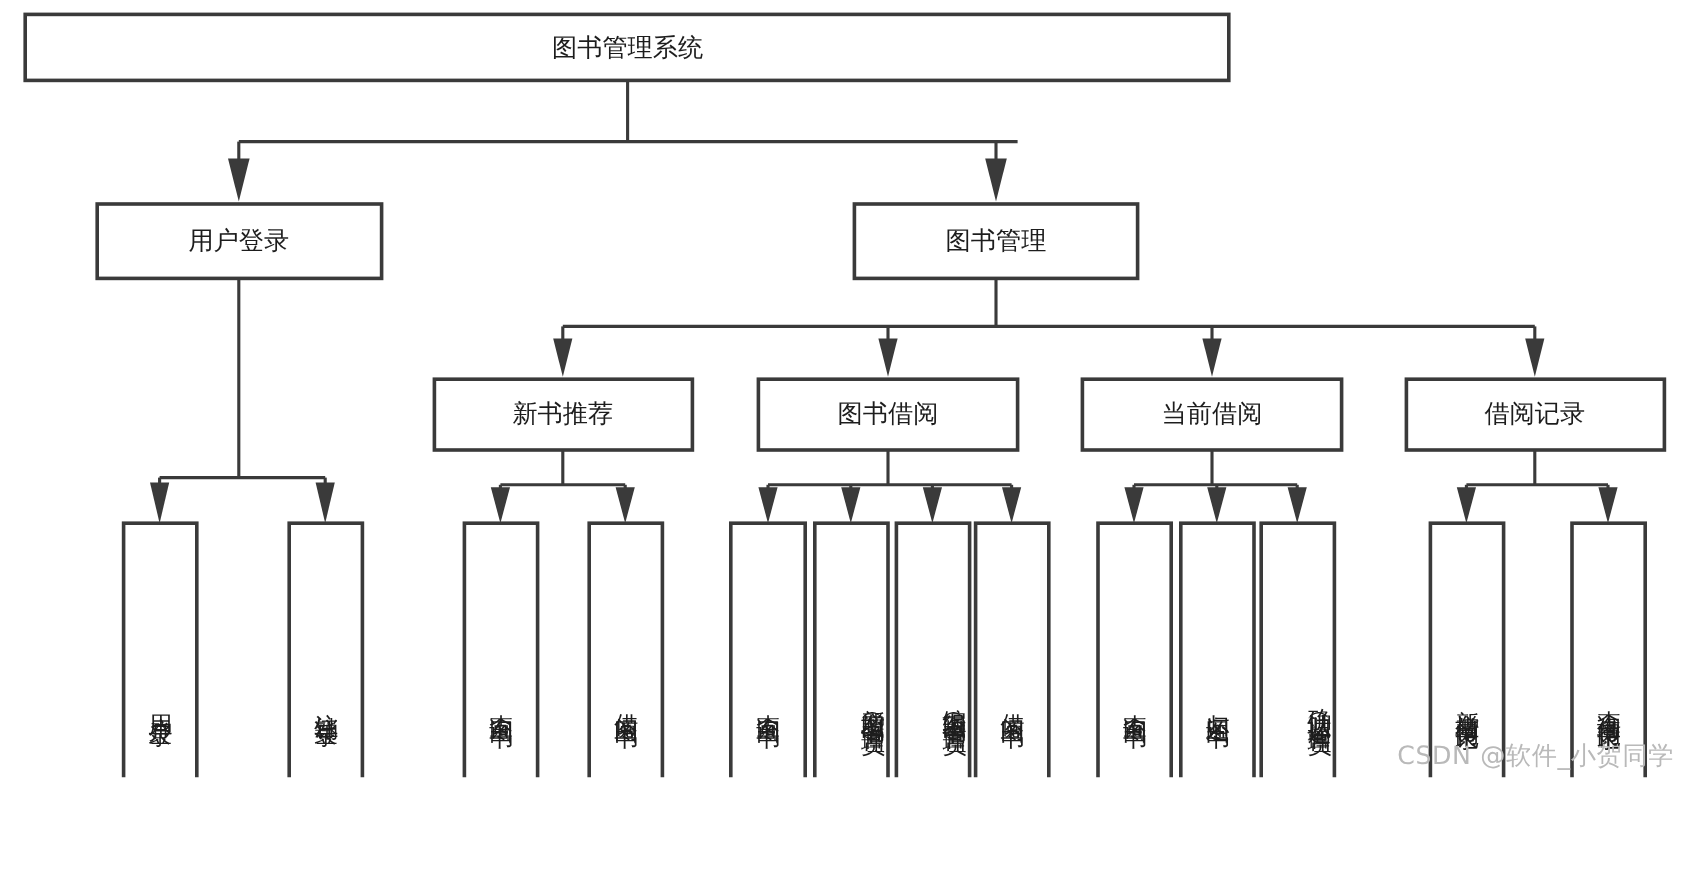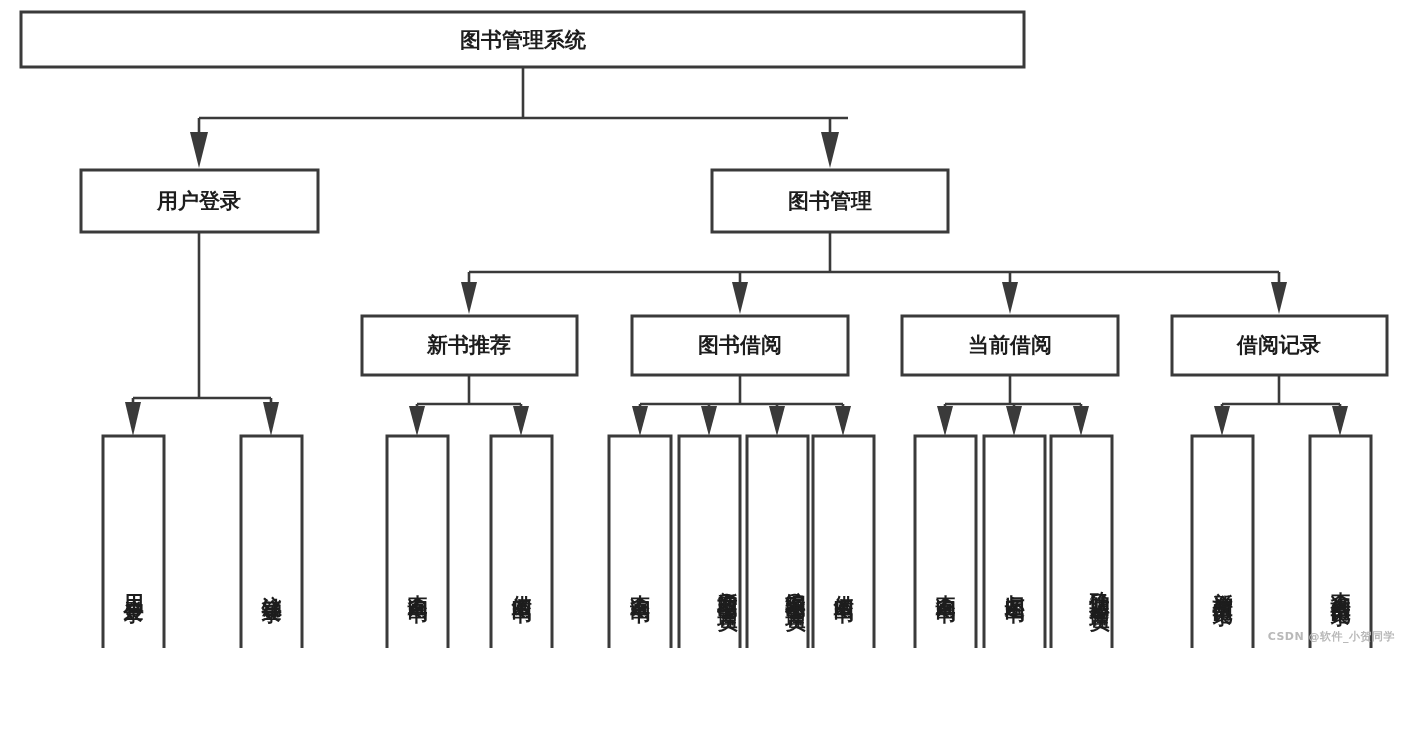--- a/index.html
+++ b/index.html
@@ -9,21 +9,20 @@
   }
   body {
     font-family: "DejaVu Sans", "Liberation Sans", sans-serif;
   }
   #diagram-root {
     position: relative;
     width: 1405px;
     height: 648px;
     background: #ffffff;
     overflow: hidden;
-    font-weight: bold;
   }
   svg.diagram-canvas {
     position: absolute;
     left: 0;
     top: 0;
     width: 1405px;
     height: 747px;
   }
   .node-box {
     fill: #ffffff;
@@ -60,21 +59,21 @@
     letter-spacing: 3px;
     color: #1d1d1d;
     white-space: nowrap;
     pointer-events: none;
   }
   .watermark {
     position: absolute;
     right: 10px;
     bottom: 4px;
     font-family: "DejaVu Sans", "Liberation Sans", sans-serif;
-    font-size: 11px;
+    font-size: 21px;
     color: #b9b9b9;
     letter-spacing: 0.5px;
     user-select: none;
   }
 </style>
 </head>
 <body>
 
 <div id="diagram-root">
 

